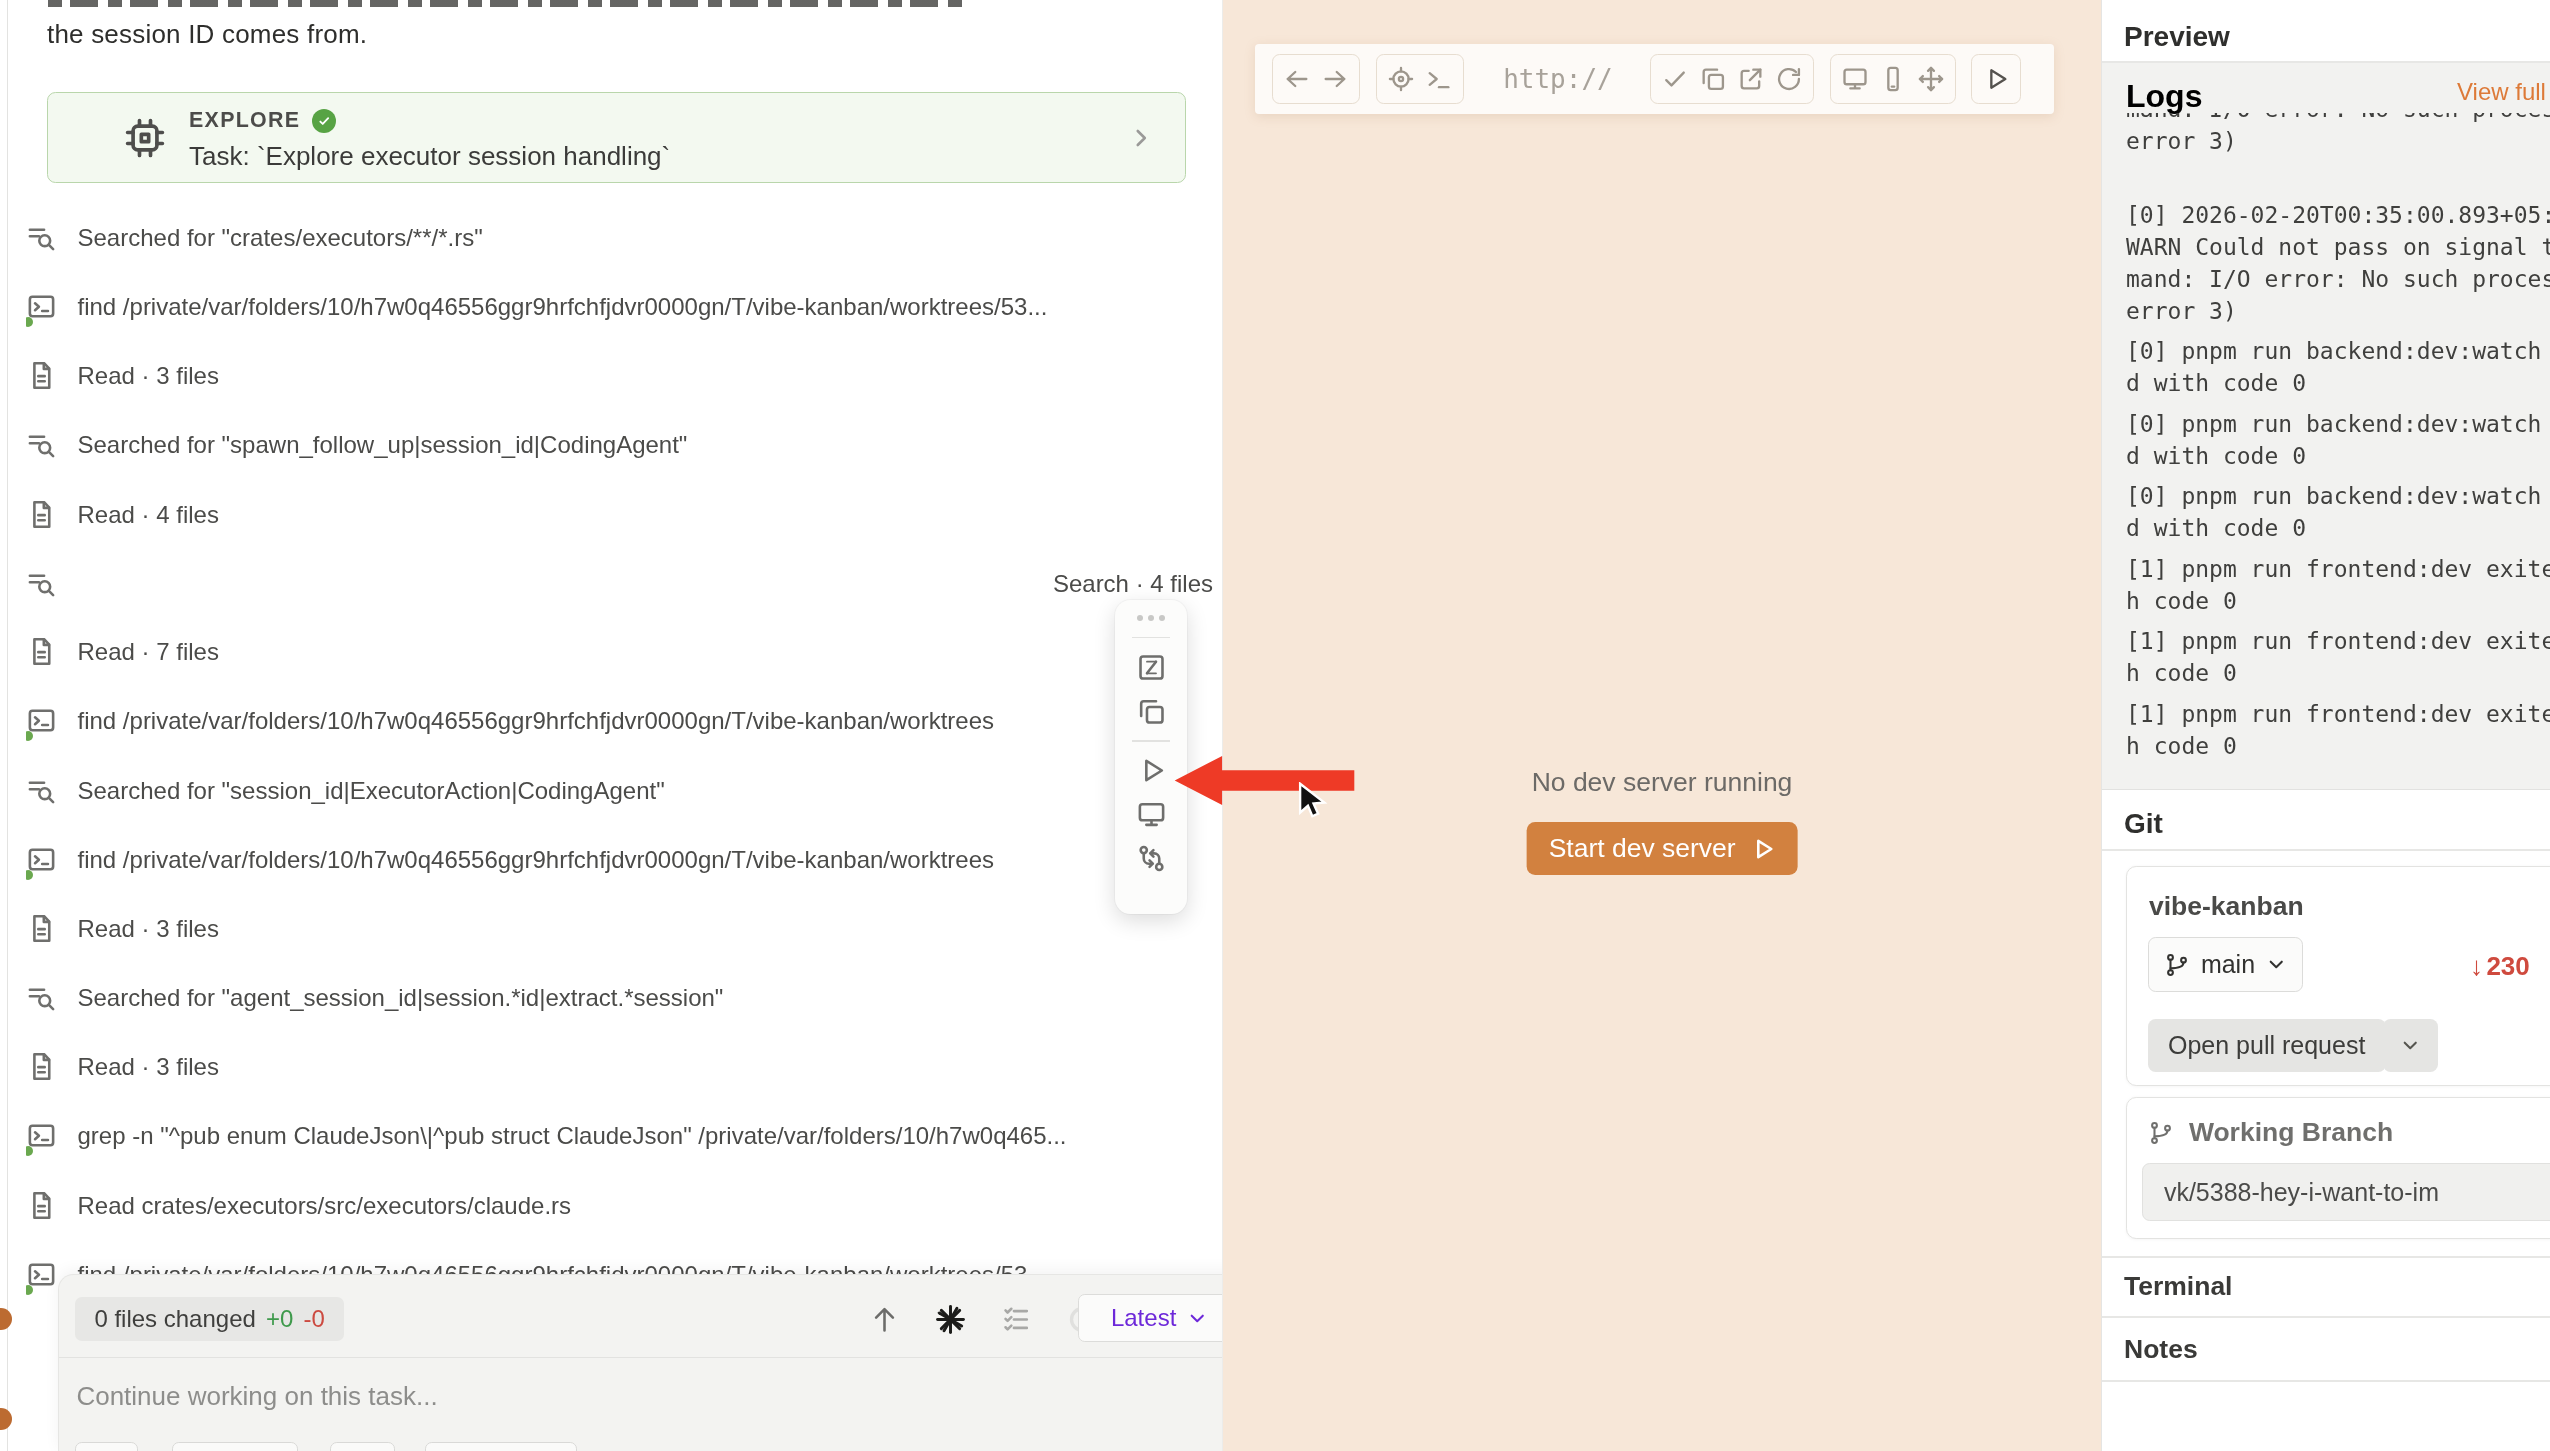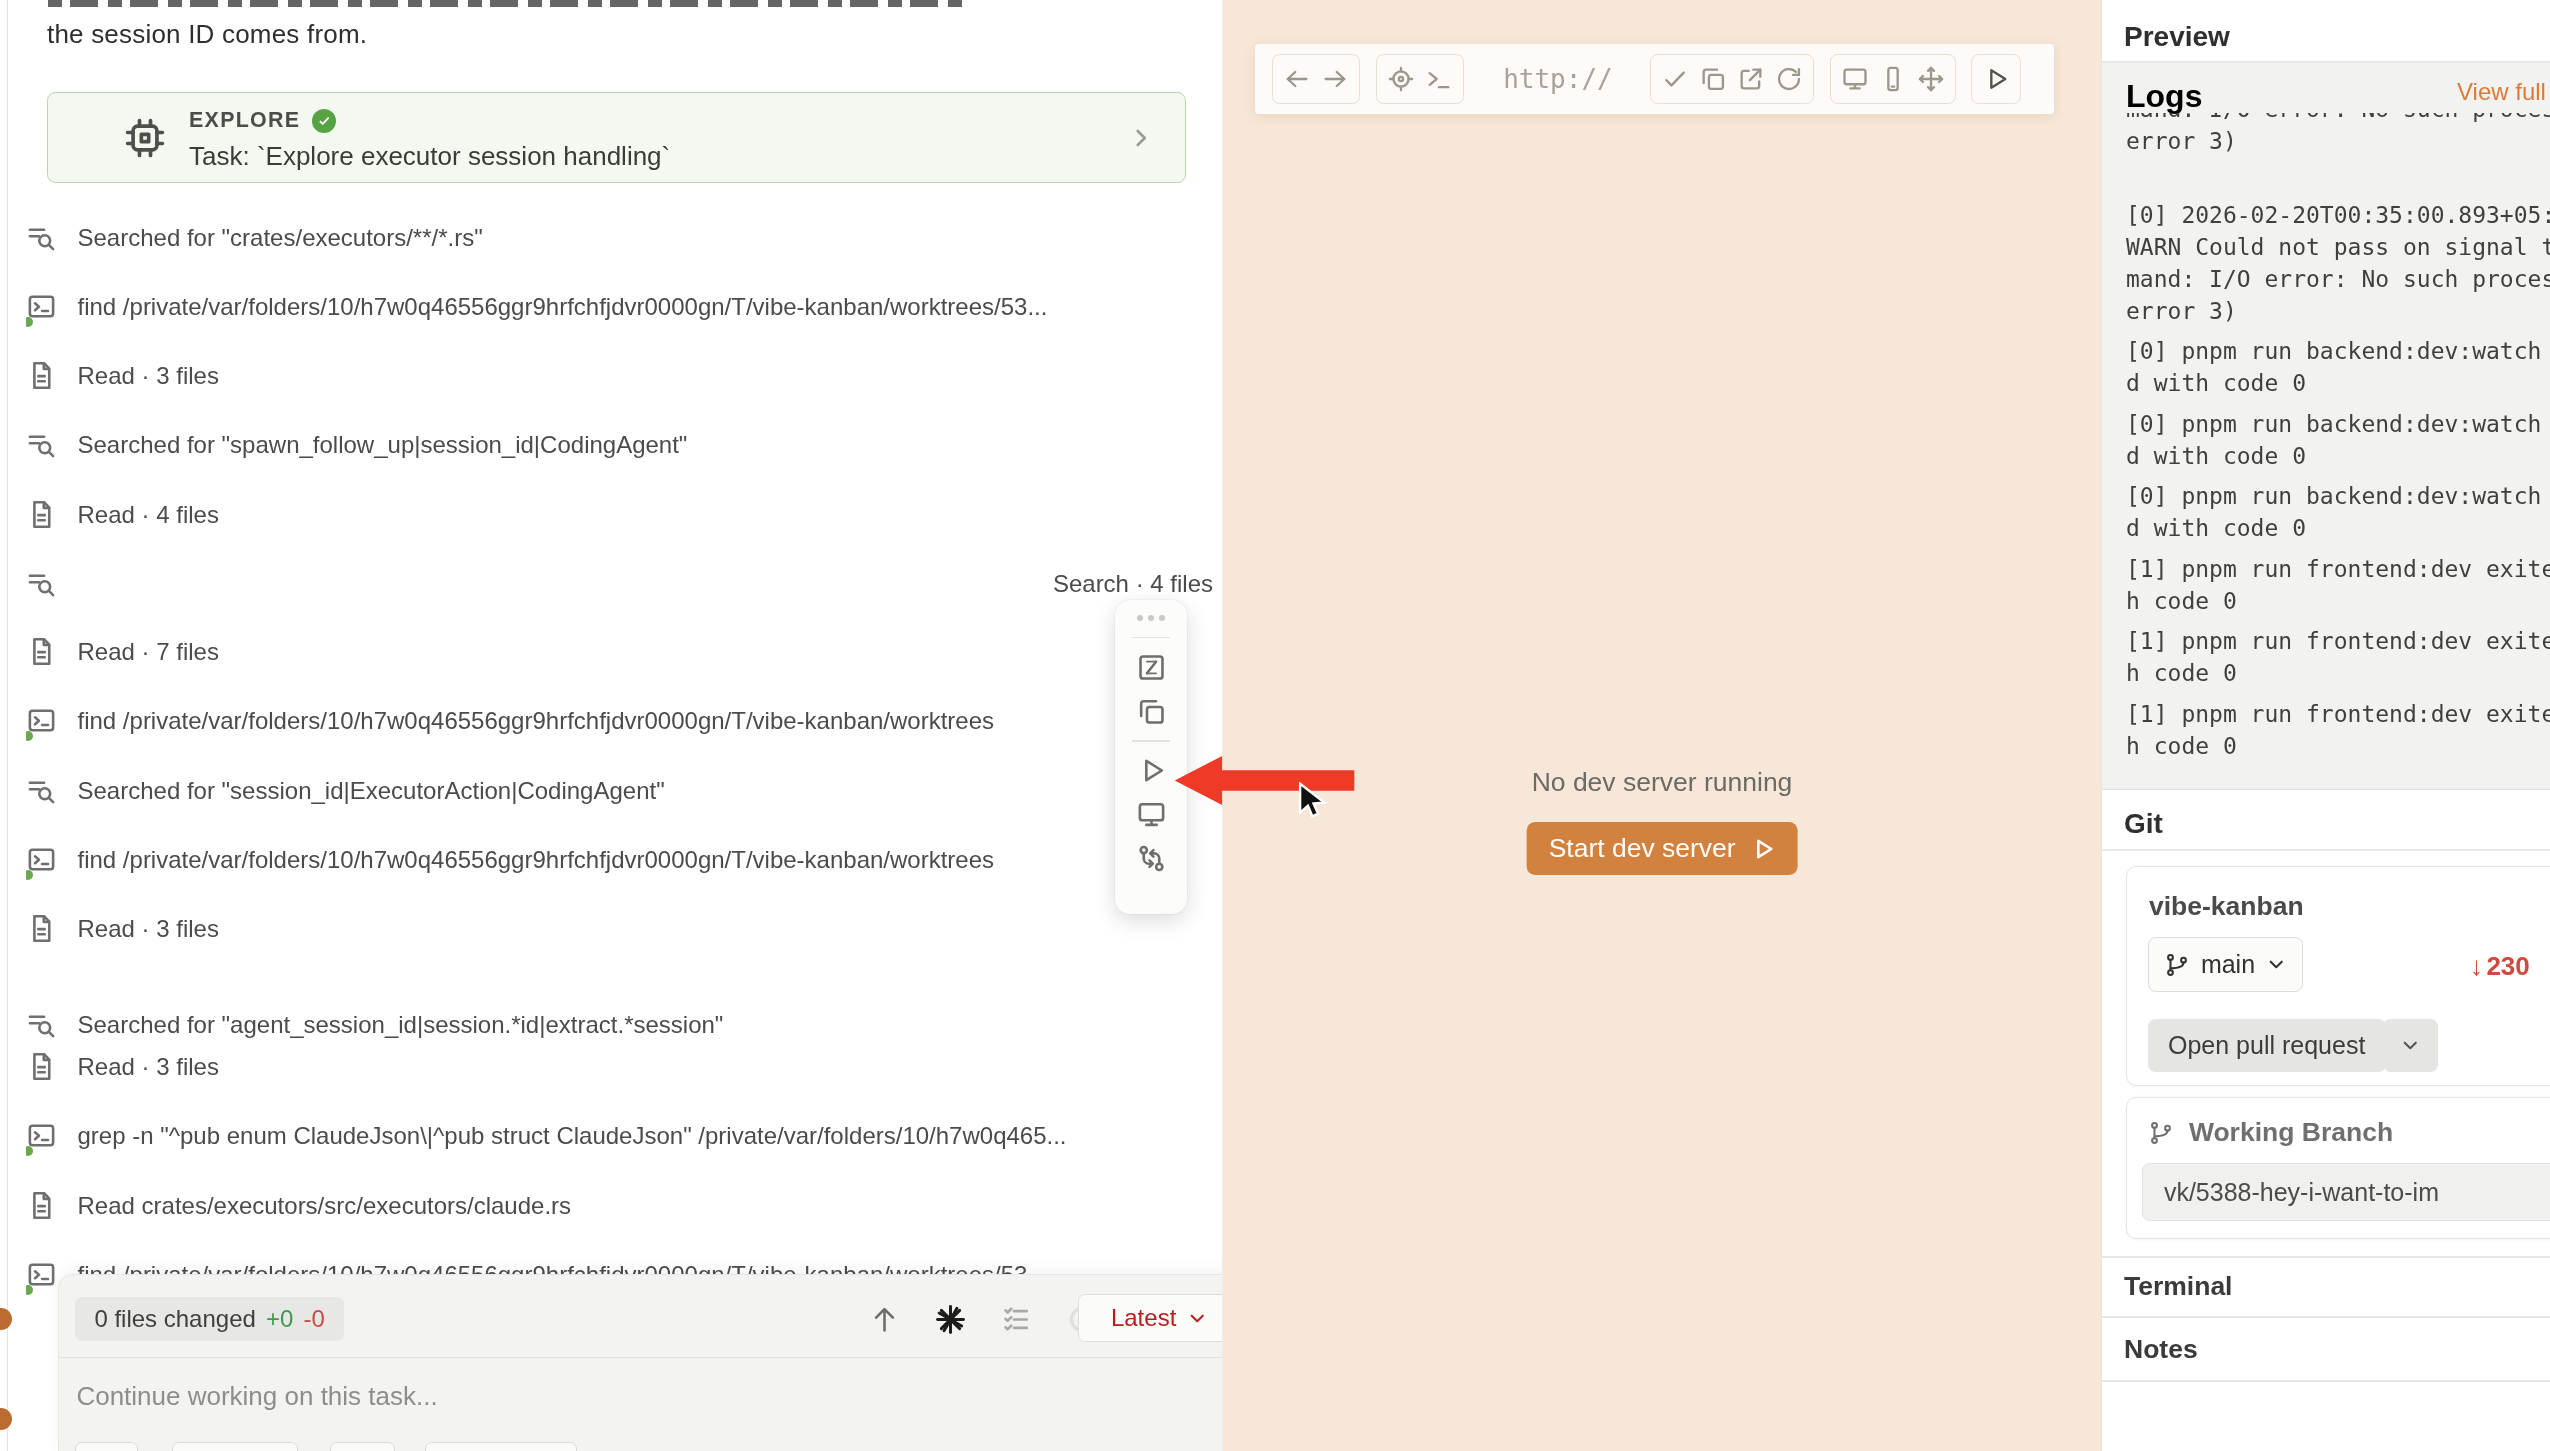--- a/index.html
+++ b/index.html
@@ -34,21 +34,21 @@
   .ft-dots i { width:6px; height:6px; border-radius:50%; background:#c8c8c6; }
   .ft-div { width:38px; height:1.7px; background:#e2e2e0; margin:6.8px 0; }
   .ft-btn { width:48px; height:44px; display:flex; align-items:center; justify-content:center; color:#6e6e6c; }
 
   
   .footer-card { position:absolute; left:15.4px; top:1274px; width:1204px; height:178px; background:#f3f3f1; border:0.9px solid #e6e6e4; border-bottom:none; border-radius:15.4px 15.4px 0 0; box-shadow:0 -3.4px 15.4px rgba(0,0,0,.05); z-index:6; overflow:hidden;margin-left:43px; }
   .fc-pill { position:absolute; left:16px; top:22px; height:44px; padding:0 19px; background:#e7e7e5; border-radius:6.8px; display:flex; align-items:center; gap:10.2px; font-size:24px; color:#3f3f3d; }
   .fc-pill .add { color:#3f9a4c; } .fc-pill .del { color:#cc4a40; }
   .fc-icons { position:absolute; right:162px; top:20.5px; height:48px; display:flex; align-items:center; gap:32px; }
   .fc-icon { width:34px; height:34px; display:flex; align-items:center; justify-content:center; color:#6c6c6a; }
-  .fc-latest { position:absolute; right:21.4px; top:19px; height:48px; padding:0 32px; background:#fbfbfa; border:0.9px solid #dcdcda; border-radius:6.8px; display:flex; align-items:center; gap:10.2px; font-size:24px; color:#b91c1c; }
+  .fc-latest { position:absolute; right:21.4px; top:19px; height:48px; padding:0 32px; background:#fbfbfa; border:0.9px solid #dcdcda; border-radius:6.8px; display:flex; align-items:center; gap:10.2px; font-size:24px; color:#6d28d9; }
   .fc-divider { position:absolute; left:0; top:82px; width:100%; height:0.9px; background:#e2e2e0; }
   .fc-placeholder { position:absolute; left:17px; top:106px; font-size:26px; color:#8d8d8b; }
   .cut-btn { position:absolute; top:167px; height:34px; border:0.9px solid #d9d9d7; background:#fafaf9; border-radius:6.8px; }
   .cut-btn.filled { background:#e3e3e1; border-color:#e3e3e1; }
 
   
   .preview-pane { position:absolute; left:1223px; top:0; width:878px; height:1452px; background:#f7e7d8; }
   .browser-bar { position:absolute; left:32px; top:44px; width:799px; height:70px; background:#fdfaf7; border-radius:4px; box-shadow:0 2.6px 10.2px rgba(170,130,95,.18); display:flex; align-items:center; padding:0 17px; gap:15.4px; }
   .bb-group { height:50px; border:1.7px solid #e7ddd0; border-radius:7.7px; display:flex; align-items:center; padding:0 5.1px; }
   .bb-btn { width:38px; height:41px; display:flex; align-items:center; justify-content:center; color:#9d968c; }
@@ -235,21 +235,21 @@
         <div class="tool-row" style="top: 908px;">
           <span class="ticon">
             <svg width="100%" height="100%" viewBox="0 0 24 24" fill="none" stroke="currentColor" stroke-width="2" stroke-linecap="round" stroke-linejoin="round">
               <path d="M6.5 2.5h7.5l4 4.2V21.5h-11.5z"></path>
               <path d="M13.8 2.7v4.2h4"></path>
               <path d="M9.5 12.5h5M9.5 16.5h5"></path>
             </svg>
           </span>
           <span>Read · 3 files</span>
         </div>
-        <div class="tool-row" style="top: 977px; margin-top: 27px;">
+        <div class="tool-row" style="top: 977px;">
           <span class="ticon">
             <svg width="100%" height="100%" viewBox="0 0 24 24" fill="none" stroke="currentColor" stroke-width="2" stroke-linecap="round" stroke-linejoin="round">
               <path d="M3 6h11M3 11h7"></path>
               <circle cx="14.5" cy="14.5" r="4.2"></circle>
               <path d="M17.7 17.7l3.3 3.3"></path>
             </svg>
           </span>
           <span>Searched for "agent_session_id|session.*id|extract.*session"</span>
         </div>
         <div class="tool-row" style="top: 1046px;">

